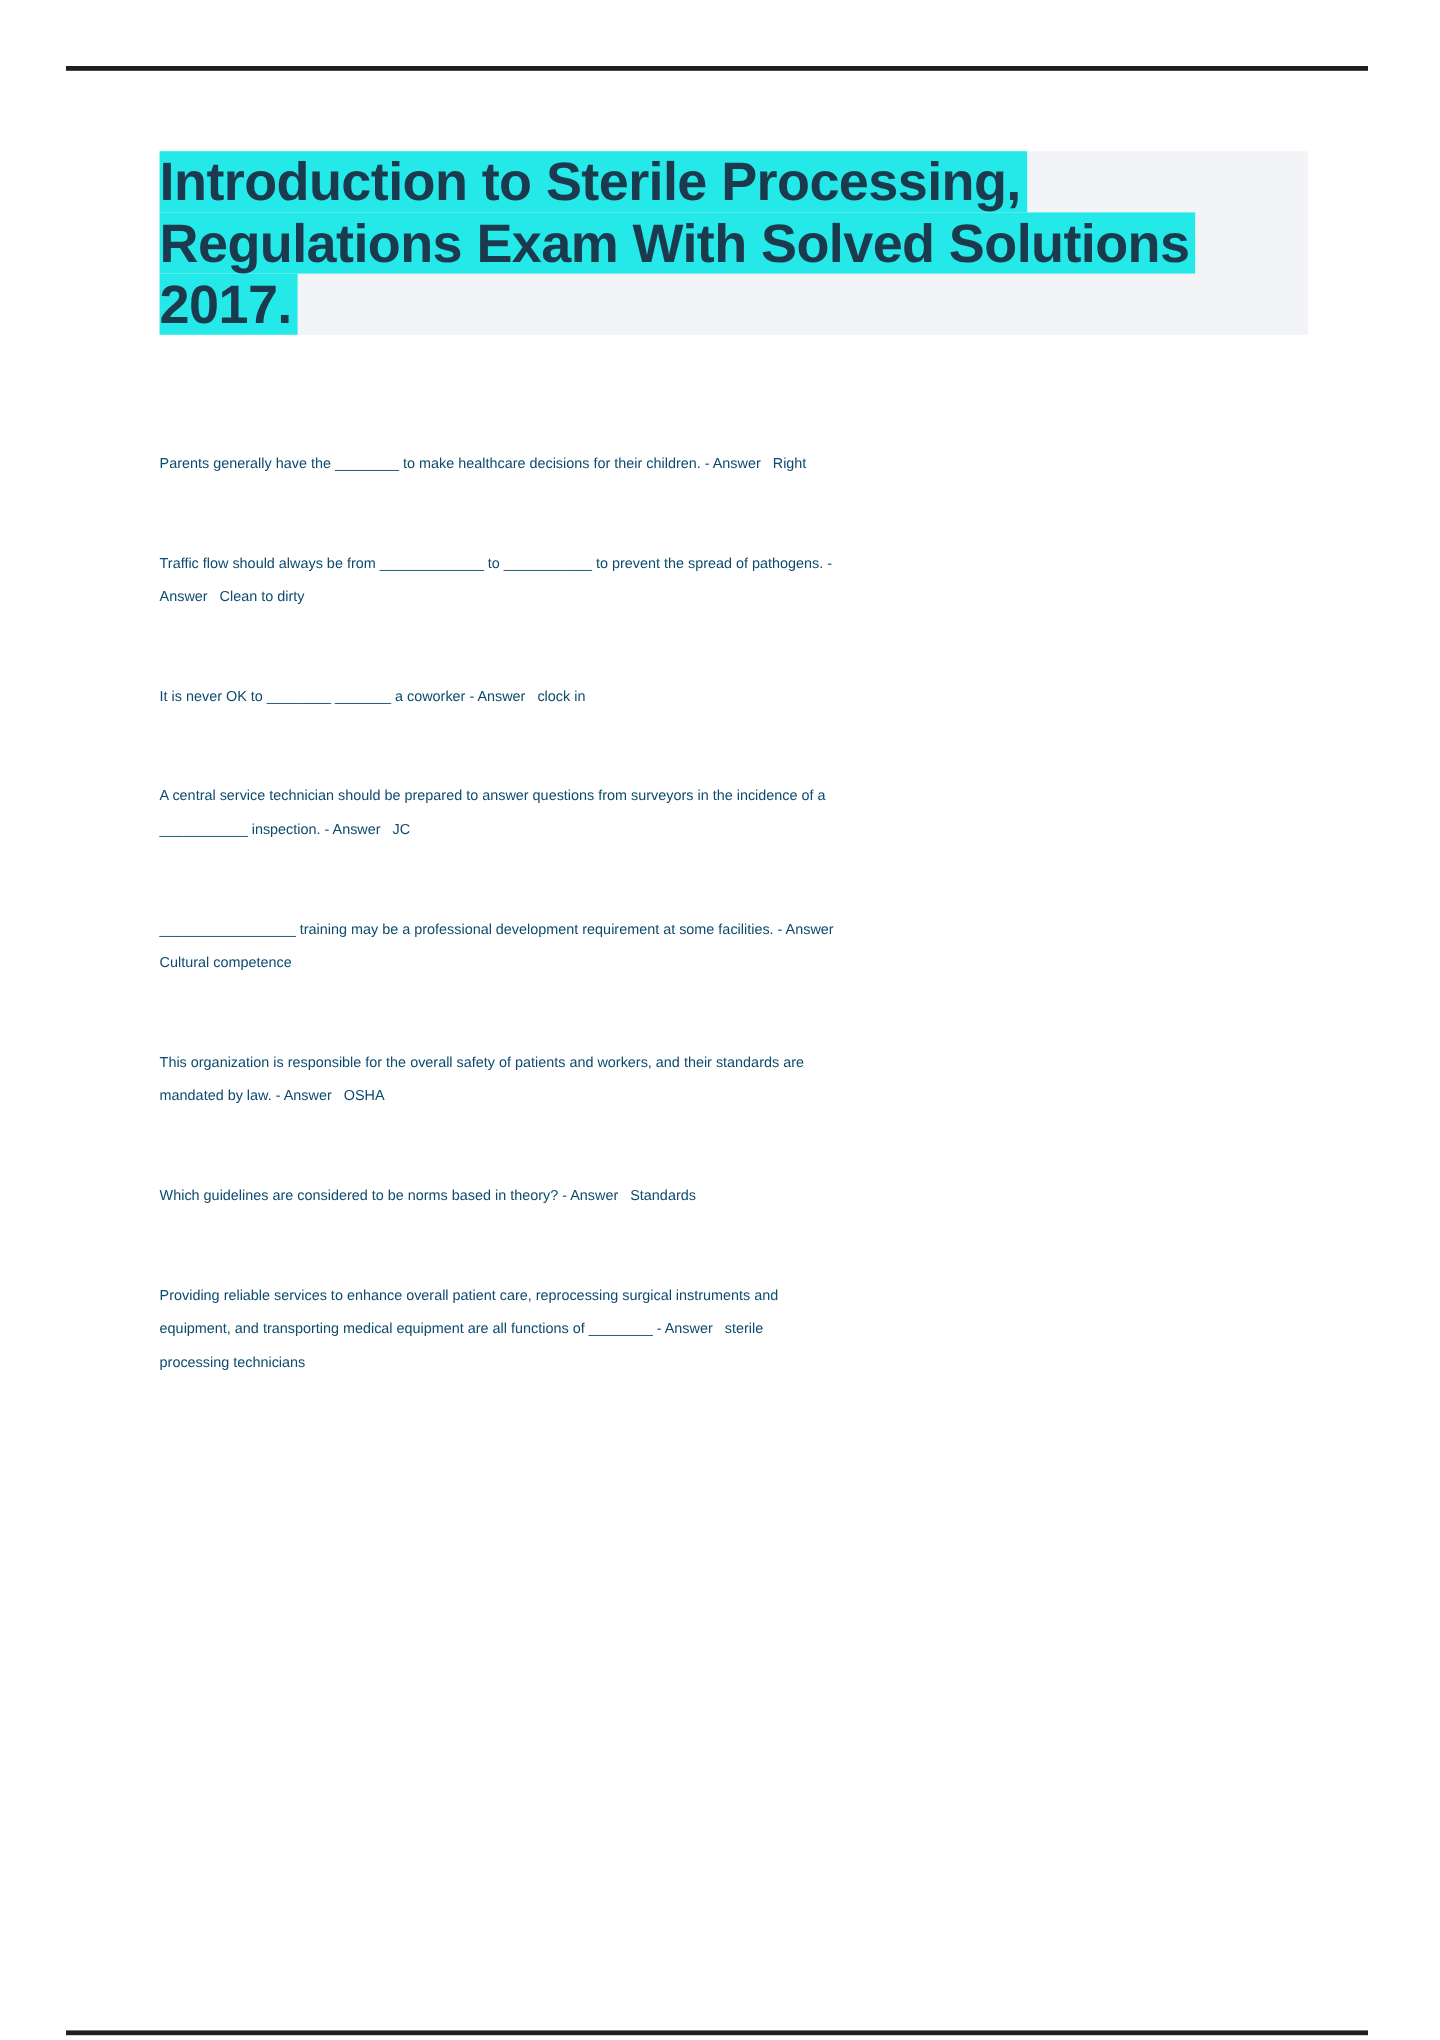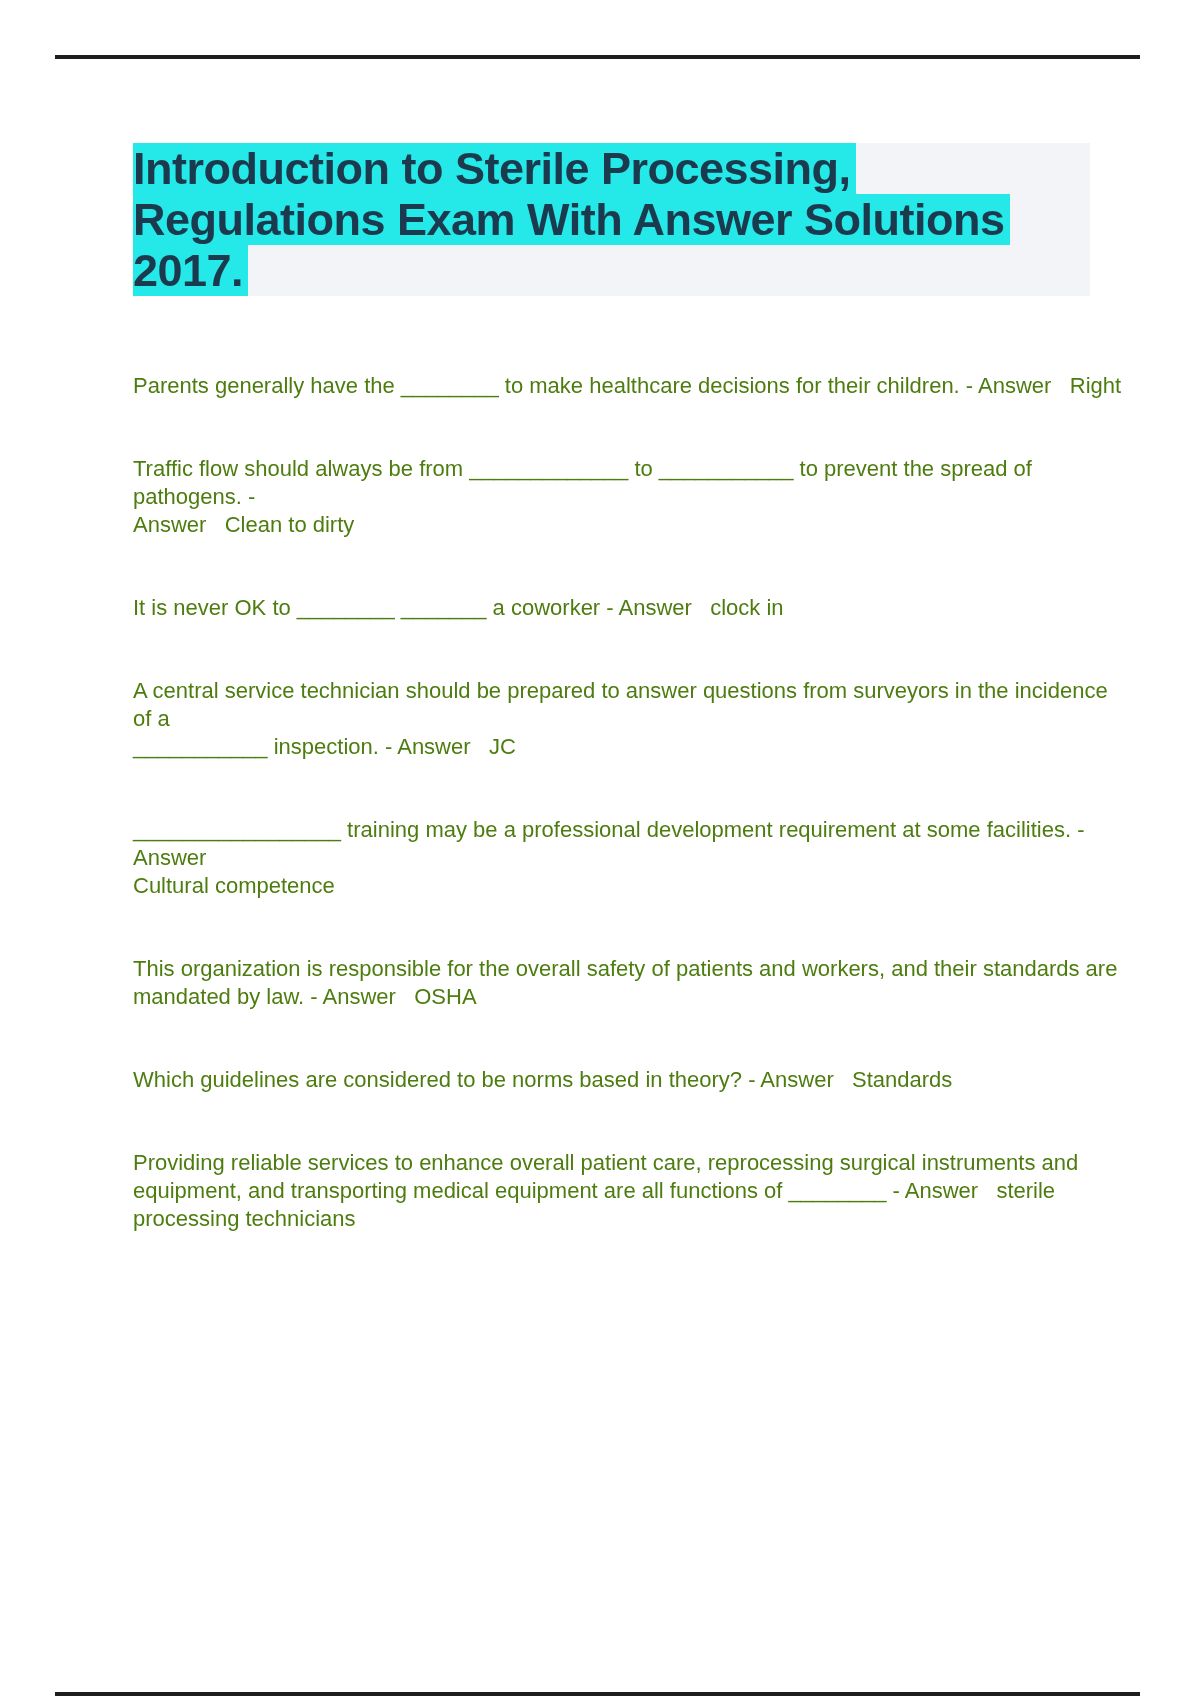--- a/index.html
+++ b/index.html
@@ -20,21 +20,21 @@
     left: 55px;
     width: 1085px;
     height: 4px;
     background: var(--rule-color, #1e1e1e);
   }
   .rule.top { top: 55px; }
   .rule.bottom { top: 1692px; }
   .title-block {
     position: absolute;
     left: 133px;
-    top: 143px;
+    top: 126px;
     width: 957px;
     margin: 0;
     background: var(--title-bg, #f3f4f8);
     font-size: 45px;
     line-height: 51px;
     font-weight: bold;
     letter-spacing: -0.5px;
     color: var(--title-color, #1b3a4d);
   }
   .title-line {
@@ -45,36 +45,36 @@
     padding-right: 5px;
   }
   .qa-list {
     position: absolute;
     left: 133px;
     top: 372px;
     width: 990px;
   }
   .qa-paragraph {
     margin: 0 0 55px 0;
-    font-size: 22px;
+    font-size: 12px;
     line-height: 28px;
-    color: #4d7c0f;
+    color: #0c4a6e;
     white-space: pre-wrap;
   }
 </style>
 </head>
 <body>
 
 <div class="page">
 
   <div class="rule top"></div>
 
   <h1 class="title-block">
     <span class="title-line">Introduction to Sterile Processing,</span>
-    <span class="title-line">Regulations Exam With Answer Solutions</span>
+    <span class="title-line">Regulations Exam With Solved Solutions</span>
     <span class="title-line">2017.</span>
   </h1>
 
   <section class="qa-list">
     <p class="qa-paragraph">Parents generally have the ________ to make healthcare decisions for their children. - Answer   Right</p>
     <p class="qa-paragraph">Traffic flow should always be from _____________ to ___________ to prevent the spread of pathogens. -
 Answer   Clean to dirty</p>
     <p class="qa-paragraph">It is never OK to ________ _______ a coworker - Answer   clock in</p>
     <p class="qa-paragraph">A central service technician should be prepared to answer questions from surveyors in the incidence of a
 ___________ inspection. - Answer   JC</p>

